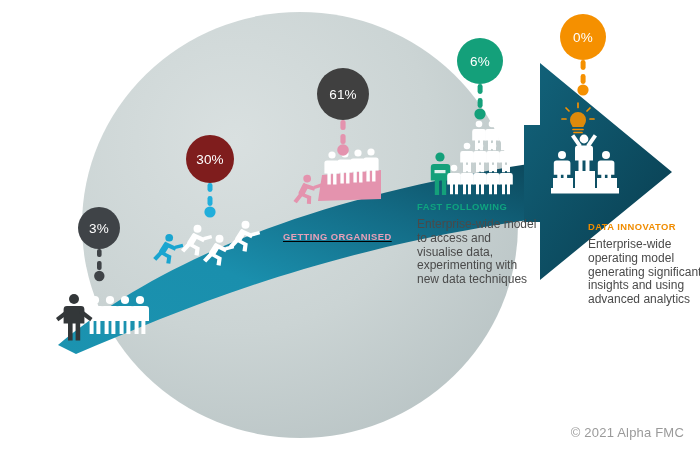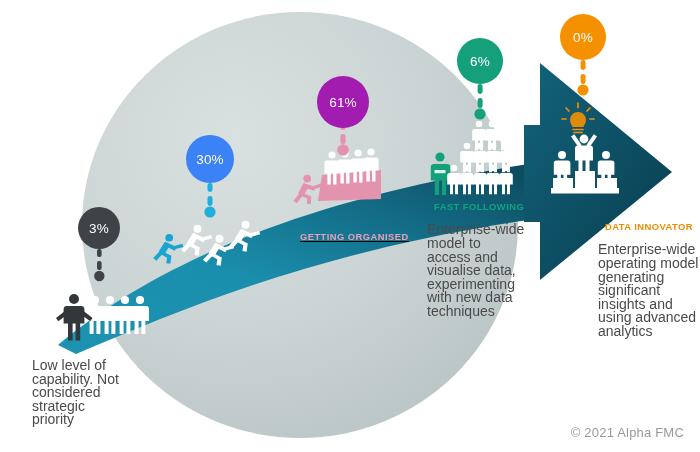--- a/index.html
+++ b/index.html
@@ -14,27 +14,27 @@
   .svg-layer{position:absolute;left:0;top:0;width:700px;height:452px;}
 
   
   .block{position:absolute;}
   .block .hd{
     font-weight:bold;
     font-size:9.4px;
     letter-spacing:.45px;
     line-height:12.4px;
     text-transform:uppercase;
-    margin:0 0 5px 17px;
+    margin:0 0 5px 0;
   }
   .block .bd{
-    font-size:14px;
+    font-size:12px;
     line-height:13.6px;
     color:#4a4a4a;
-    margin:10px;
+    margin:0;
   }
 
   #b-basics{left:22px;top:349px;width:118px;}
   #b-basics .hd{color:#3c3c3c;}
 
   #b-frag{left:160px;top:289px;width:128px;}
   #b-frag .hd{color:#1fa7d4;}
 
   #b-org{left:283px;top:231px;width:132px;text-decoration:underline;}
   #b-org .hd{color:#e8a0b8;}
@@ -52,22 +52,22 @@
     color:#fff;
     display:flex;
     align-items:center;
     justify-content:center;
     font-size:13.5px;
     font-weight:normal;
     letter-spacing:.2px;
     z-index:6;
   }
   #bub-3  {left:78px; top:207px; width:42px;height:42px; background:#3f4347;}
-  #bub-30 {left:186px;top:135px; width:48px;height:48px; background:#3b82f6;}
-  #bub-61 {left:317px;top:76px;  width:52px;height:52px; background:#a21caf;}
+  #bub-30 {left:186px;top:135px; width:48px;height:48px; background:#7f1d1d;}
+  #bub-61 {left:317px;top:68px;  width:52px;height:52px; background:#404040;}
   #bub-6  {left:457px;top:38px;  width:46px;height:46px; background:#14a07a;}
   #bub-0  {left:560px;top:14px;  width:46px;height:46px; background:#f59000;}
 
   #copyright{
     position:absolute;right:16px;bottom:12px;
     font-size:13px;color:#9a9a9a;letter-spacing:.2px;
   }
 </style>
 </head>
 <body>
@@ -281,21 +281,20 @@
     </g>
   </svg>
 
   <div class="bubble" id="bub-3">3%</div>
   <div class="bubble" id="bub-30">30%</div>
   <div class="bubble" id="bub-61">61%</div>
   <div class="bubble" id="bub-6">6%</div>
   <div class="bubble" id="bub-0">0%</div>
 
   <div class="block" id="b-basics">
-    <p class="bd">Low level of capability. Not considered strategic priority</p>
   </div>
 
 
   <div class="block" id="b-org">
     <p class="hd">GETTING ORGANISED</p>
   </div>
 
   <div class="block" id="b-fast">
     <p class="hd">FAST FOLLOWING</p>
     <p class="bd">Enterprise-wide model to access and visualise data, experimenting with new data techniques</p>

